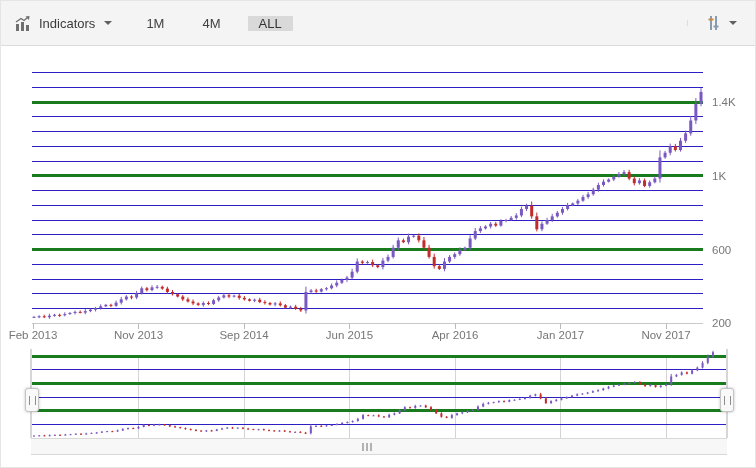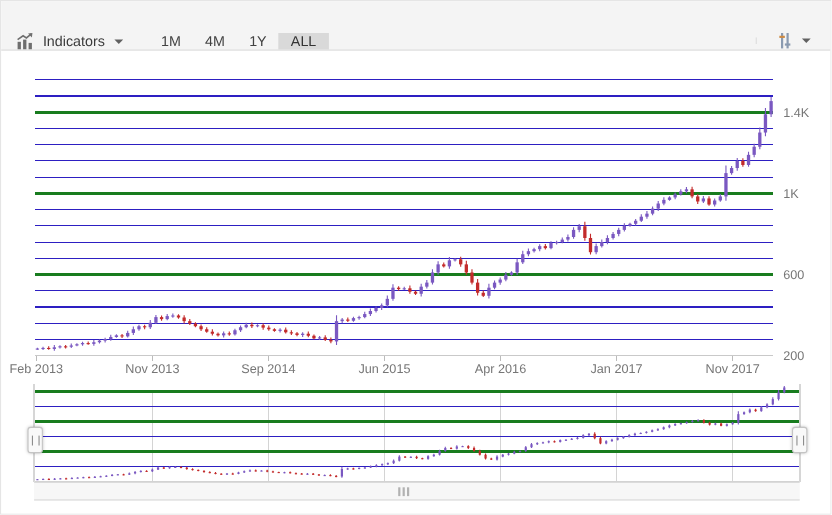--- a/index.html
+++ b/index.html
@@ -1,21 +1,21 @@
 <!DOCTYPE html>
 <html><head>
 <meta charset="utf-8">
 <style>
   html,body{margin:0;padding:0;background:#fff;font-family:"Liberation Sans",sans-serif;}
   .widget{position:relative;width:756px;height:468px;background:#fff;border:1px solid #e5e5e5;box-sizing:border-box;overflow:hidden;}
   
-  .toolbar{position:absolute;top:0;left:0;right:0;height:45px;background:#f4f4f4;border-bottom:1px solid #dcdcdc;display:flex;align-items:flex-end;box-sizing:border-box;}
+  .toolbar{position:absolute;top:0;left:0;right:0;height:45px;background:#f4f4f4;border-bottom:1px solid #dcdcdc;display:flex;align-items:center;box-sizing:border-box;}
   .tb-btn{display:flex;align-items:center;gap:7px;padding:0 14px;cursor:pointer;color:#3b3b3b;font-size:13px;white-space:nowrap;}
   .sep{width:1px;background:#ddd;margin:5px 0;}
-  .ranges{display:flex;align-items:stretch;margin-left:8px;}
+  .ranges{display:flex;align-items:stretch;margin-left:8px;gap:16px;}
   .range-btn{display:flex;align-items:center;padding:0 11px;font-size:13px;color:#424242;cursor:pointer;}
   .range-btn.selected{background:#d9d9d9;color:#333;}
   .right-group{margin-left:auto;display:flex;align-items:stretch;}
   .settings-btn{display:flex;align-items:center;gap:6px;padding:0 18px;cursor:pointer;}
   .caret{width:0;height:0;border-left:4px solid transparent;border-right:4px solid transparent;border-top:4px solid #616161;margin-left:2px;}
   
   .main-svg{position:absolute;top:46px;left:0;}
   .nav-svg{position:absolute;top:346px;left:0;}
   
   .nav-handle{position:absolute;width:12px;height:22px;top:387px;background:#f9f9f9;border:1px solid #c4c4c4;border-radius:3px;box-shadow:0 0 3px rgba(0,0,0,.25);display:flex;align-items:center;justify-content:center;cursor:ew-resize;z-index:3;}
@@ -41,21 +41,20 @@
         <path d="M1 6 L6 2.5 L9 4.5 L13.5 0.8" stroke="#6f6f6f" stroke-width="1.4" fill="none"></path>
         <path d="M10.5 0.5 L14.5 0 L14 4 Z" fill="#6f6f6f"></path>
       </svg>
       <span>Indicators</span>
       <span class="caret"></span>
     </div>
     <div class="sep"></div>
     <div class="ranges" id="ranges">
         <div class="range-btn">1M</div>
         <div class="range-btn">4M</div>
-        <div class="range-btn">1Y</div>
         <div class="range-btn selected">ALL</div>
       </div>
     <div class="right-group">
       <div class="sep"></div>
       <div class="tb-btn settings-btn">
         <svg width="15" height="16" viewBox="0 0 15 16">
           <rect x="4" y="1" width="2" height="14" fill="#8a9ab0"></rect>
           <rect x="9" y="1" width="2" height="14" fill="#8a9ab0"></rect>
           <rect x="2.5" y="3.5" width="5" height="2" fill="#cd8a43"></rect>
           <rect x="7.5" y="10.5" width="5" height="2" fill="#8a9ab0"></rect>

